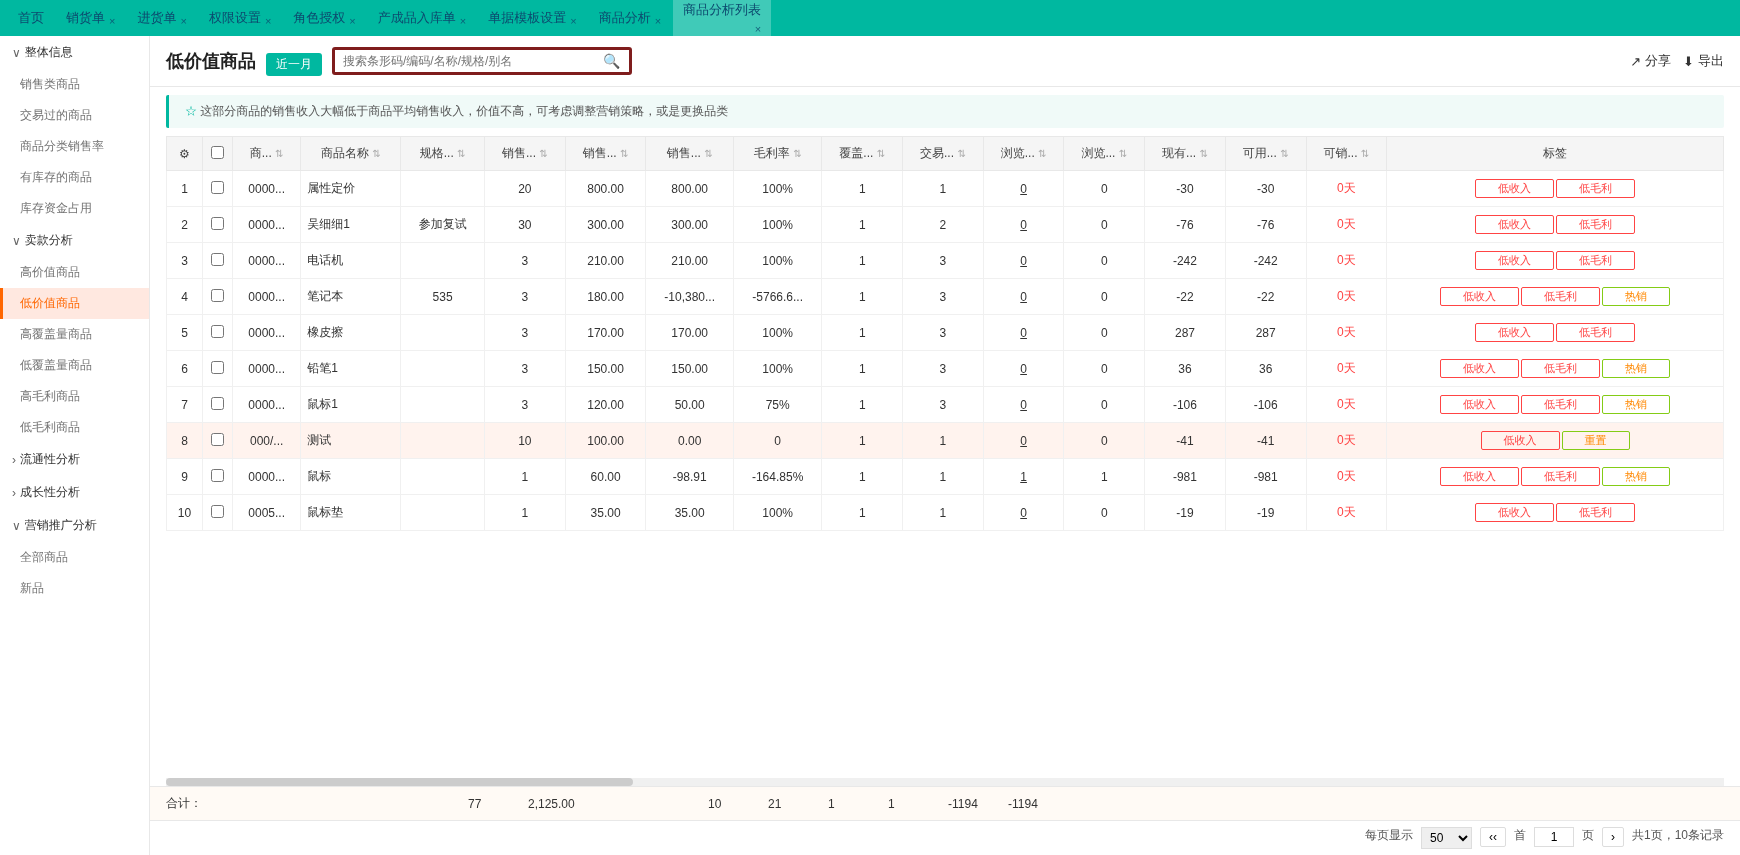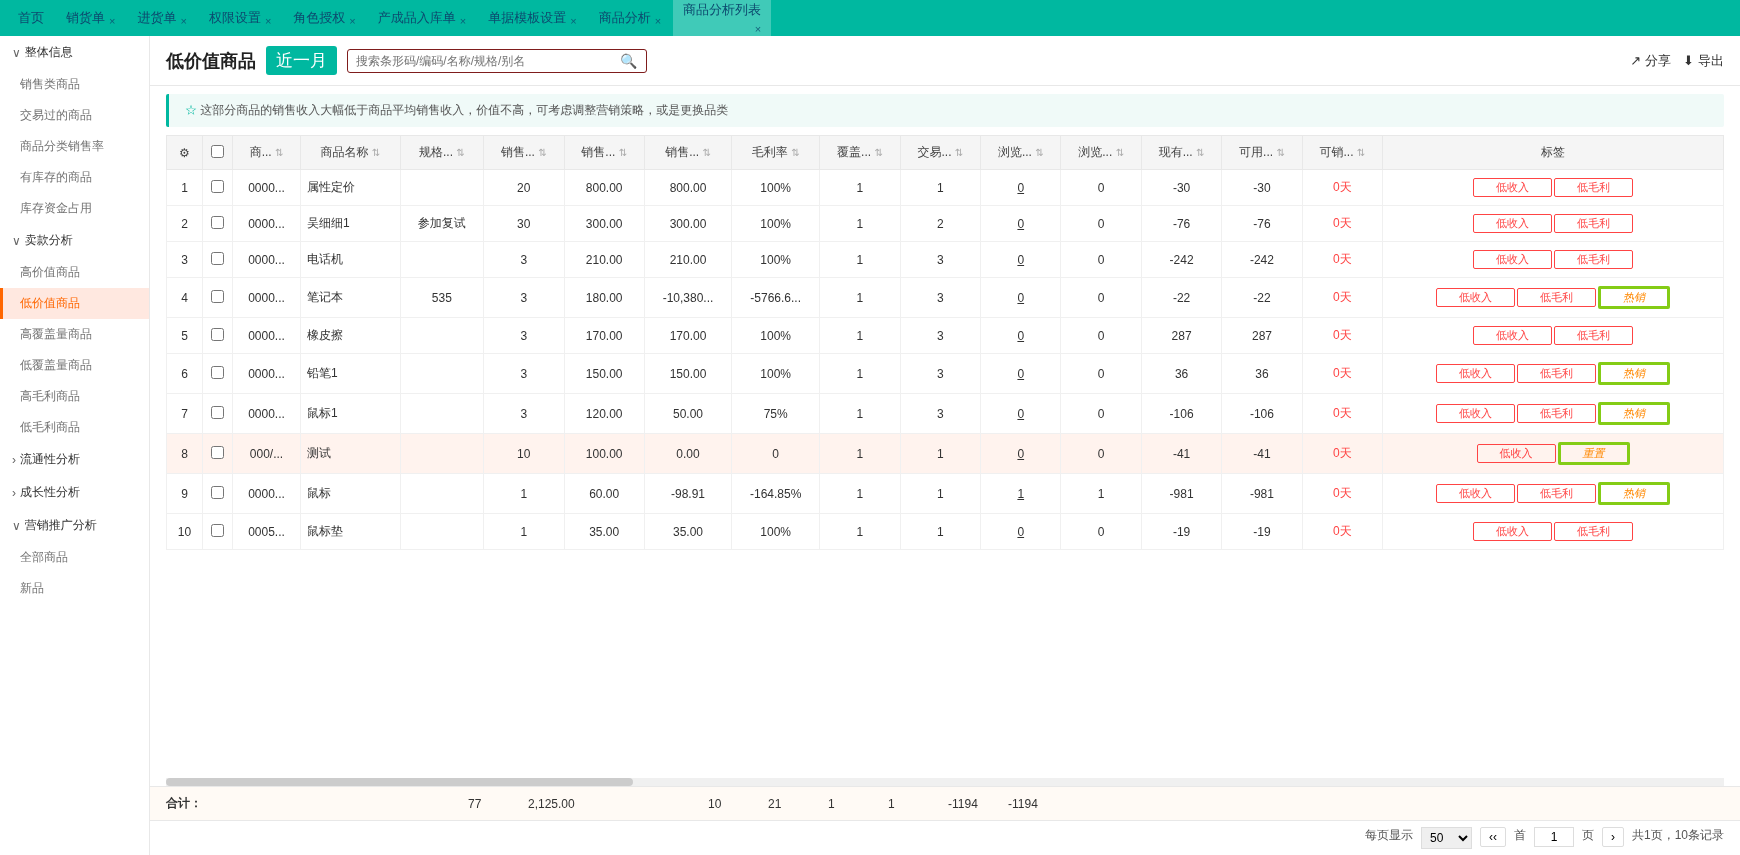--- a/index.html
+++ b/index.html
@@ -81,27 +81,28 @@
       font-size: 18px;
       font-weight: bold;
       color: #222;
     }
     .date-filter-btn {
       background: #00b8a0;
       color: #fff;
       border: none;
       border-radius: 3px;
       padding: 3px 10px;
-      font-size: 17px;
+      font-size: 12px;
       cursor: pointer;
+      margin-top: 7px;
     }
     .search-box {
       display: flex;
       align-items: center;
-      border: 1px solid #7f1d1d;
+      border: 3px solid #7f1d1d;
       border-radius: 3px;
       padding: 3px 8px;
       gap: 6px;
       flex: 1;
       max-width: 300px;
     }
     .search-box input {
       border: none;
       outline: none;
       font-size: 12px;
@@ -170,35 +171,35 @@
     }
     tbody td.left { text-align: left; }
     .tag {
       display: inline-block;
       padding: 1px 22px;
       border-radius: 2px;
       font-size: 11px;
       margin: 1px;
     }
     .tag-red { color: #ff4444; border: 1px solid #ff4444; }
-    .tag-orange { color: #ff8800; border: 3px solid #84cc16; font-style: italic; }
+    .tag-orange { color: #ff8800; border: 1px solid #84cc16; }
     .link-underline { text-decoration: underline; color: #333; }
 
     
     .footer-summary {
       display: flex;
       align-items: center;
       border-top: 1px solid #e8e8e8;
       background: #fffaf5;
       padding: 8px 16px;
       font-size: 12px;
       color: #333;
       gap: 0;
     }
-    .footer-label { font-weight: 700; padding-right: 20px; }
+    .footer-label { font-weight: 400; padding-right: 20px; }
     .footer-cell { min-width: 60px; padding: 0 6px; }
 
     .pagination-bar {
       display: flex;
       align-items: flex-start;
       justify-content: flex-end;
       padding: 6px 16px;
       border-top: 1px solid #e8e8e8;
       gap: 8px;
       font-size: 12px;

